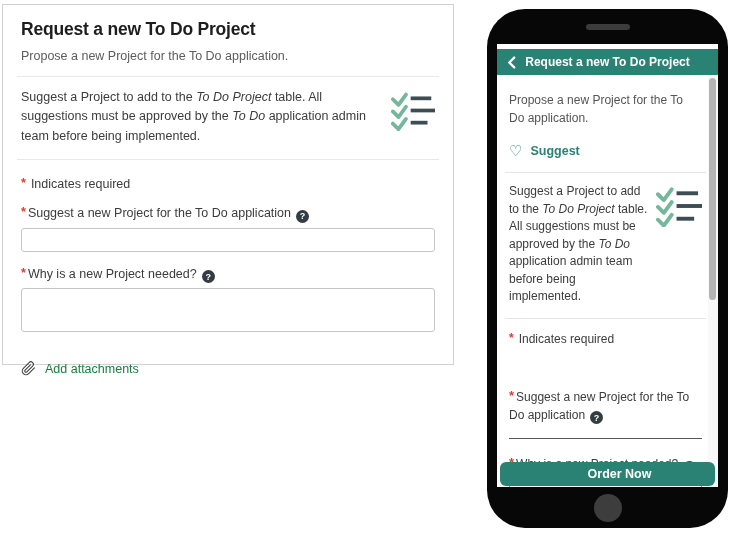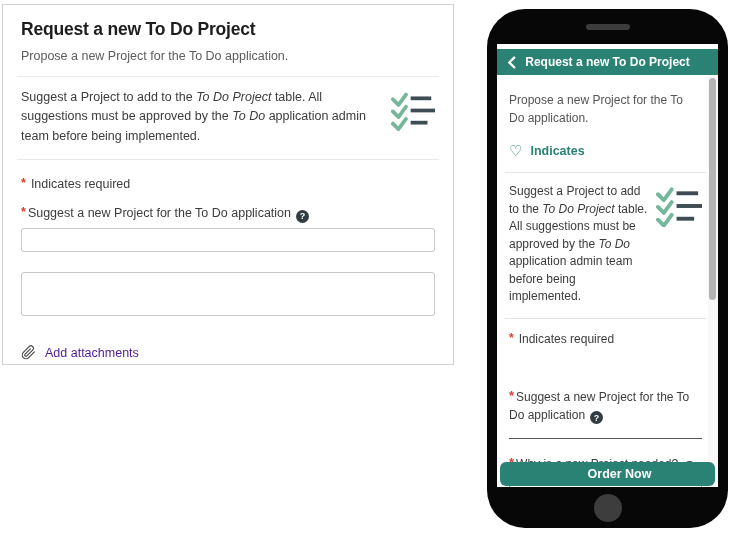--- a/index.html
+++ b/index.html
@@ -104,21 +104,21 @@
     font: inherit;
     resize: none;
     padding: 3px 6px;
   }
   .attach {
     margin-top: 25px;
     display: inline-flex;
     align-items: flex-end;
     gap: 9px;
     font-size: 12.5px;
-    color: #4c1d95;
+    color: #15803d;
     cursor: pointer;
   }
 
   
   .phone {
     position: absolute;
     left: 487px; top: 9px;
     width: 241px; height: 519px;
     background: #070707;
     border-radius: 38px;
@@ -297,20 +297,21 @@
   <div class="divider"></div>
 
   <p class="req-note"><span class="req">*</span><span>Indicates required</span></p>
 
   <div class="field">
     <label><span class="req">*</span><span>Suggest a new Project for the To Do application</span><span class="help">?</span></label>
     <input class="text-input" type="text" style="">
   </div>
 
   <div class="field">
+    <label><span class="req">*</span><span>Why is a new Project needed?</span><span class="help">?</span></label>
     <textarea class="textarea" style=""></textarea>
   </div>
 
   <div class="attach">
     <svg width="15" height="15" viewBox="0 0 24 24" fill="none" stroke="#444" stroke-width="1.8" stroke-linecap="round" stroke-linejoin="round">
       <path d="M21.44 11.05l-9.19 9.19a6 6 0 0 1-8.49-8.49l9.19-9.19a4 4 0 0 1 5.66 5.66l-9.2 9.19a2 2 0 0 1-2.83-2.83l8.49-8.48"></path>
     </svg>
     <span>Add attachments</span>
   </div>
 </section>
@@ -326,21 +327,21 @@
         </svg>
       </span>
       <span class="m-title">Request a new To Do Project</span>
     </header>
 
     <div class="m-body">
       <p class="m-subtitle">Propose a new Project for the To Do application.</p>
 
       <div class="favorite">
         <span class="heart">♡</span>
-        <span>Indicates</span>
+        <span>Suggest</span>
       </div>
 
       <div class="m-divider"></div>
 
       <div class="m-desc-row">
         <p class="m-desc"><span>Suggest a Project to add to the </span><em>To Do Project</em><span> table. All suggestions must be approved by the </span><em>To Do</em><span> application admin team before being implemented.</span></p>
         <svg class="checklist-icon" width="46" height="42" viewBox="0 0 47 42">
           <g stroke="#74B79A" stroke-width="4" fill="none" stroke-linecap="round" stroke-linejoin="round">
             <polyline points="2,9 8,15 16,4"></polyline>
             <polyline points="2,22 8,28 16,17"></polyline>

